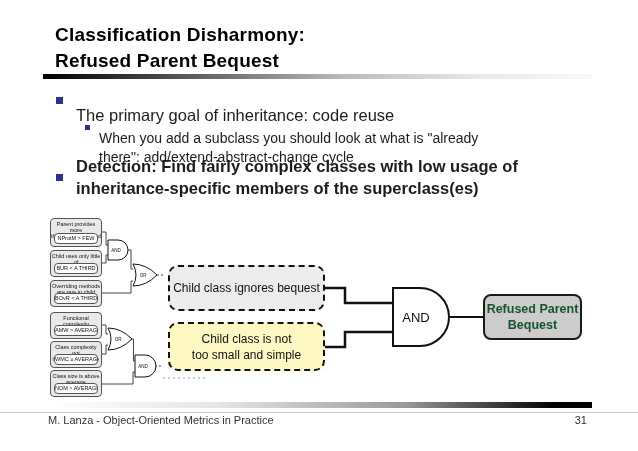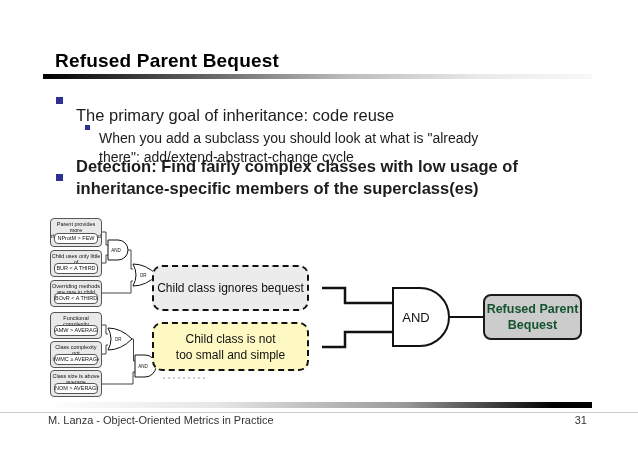--- a/index.html
+++ b/index.html
@@ -24,21 +24,21 @@
   .diagram-svg text{font-family:"Liberation Sans",sans-serif;fill:#111;}
   .cond{position:absolute;left:50px;width:52px;background:#e9e9e9;border:1px solid #555;
         border-radius:4px;z-index:2;box-sizing:border-box;}
   .cond-label{font-size:5.5px;line-height:6px;text-align:center;padding-top:2px;
               white-space:pre-line;color:#111;}
   .cond-metric{position:absolute;left:3px;right:3px;bottom:2px;height:9px;background:#fff;
                border:1px solid #555;border-radius:4px;font-size:5.5px;line-height:8px;
                text-align:center;color:#111;overflow:hidden;white-space:nowrap;}
   .c1{top:218px;height:29px;} .c2{top:250px;height:27px;} .c3{top:280px;height:27px;}
   .c4{top:312px;height:27px;} .c5{top:341px;height:27px;} .c6{top:370px;height:27px;}
-  .ibox{position:absolute;left:152px;width:157px;background:#ececec;border:2px dashed #111;
+  .ibox{position:absolute;left:168px;width:157px;background:#ececec;border:2px dashed #111;
         border-radius:10px;display:flex;align-items:center;justify-content:center;
         text-align:center;font-size:12px;line-height:16px;white-space:pre-line;z-index:2;
         box-sizing:border-box;color:#111;}
   .i1{top:265px;height:46px;}
   .i2{top:322px;height:49px;}
   .result{position:absolute;left:483px;top:294px;width:99px;height:46px;background:#cccccc;
           border:2px solid #1a1a1a;border-radius:8px;display:flex;align-items:center;
           justify-content:center;text-align:center;font-size:12.5px;font-weight:bold;
           line-height:16px;white-space:pre-line;z-index:2;box-sizing:border-box;color:#14532d;}
   
@@ -47,20 +47,21 @@
   .footer-rule{position:absolute;left:0;top:412px;width:638px;height:1px;background:#ccc;}
   .footer-text{position:absolute;top:414px;font-size:11px;color:#333;}
   .credit{left:48px;}
   .pagenum{right:51px;text-align:right;}
 </style>
 </head>
 <body>
 
 <div class="slide">
 
+  <div class="title-line title-1">Classification Disharmony:</div>
   <div class="title-line title-2">Refused Parent Bequest</div>
   <div class="title-rule"></div>
 
   <div class="sq sq-l1" style="left: 56px; top: 97px; background: rgb(46, 49, 146);"></div>
   <div class="bullet-text lvl1" style="top:90px;margin-top:15px;">The primary goal of inheritance: code reuse</div>
 
   <div class="sq sq-l2" style="left: 85px; top: 125px; background: rgb(46, 49, 146);"></div>
   <div class="bullet-text lvl2" style="top:117px;">When you add a subclass you should look at what is "already
 there": add/extend-abstract-change cycle</div>
 

